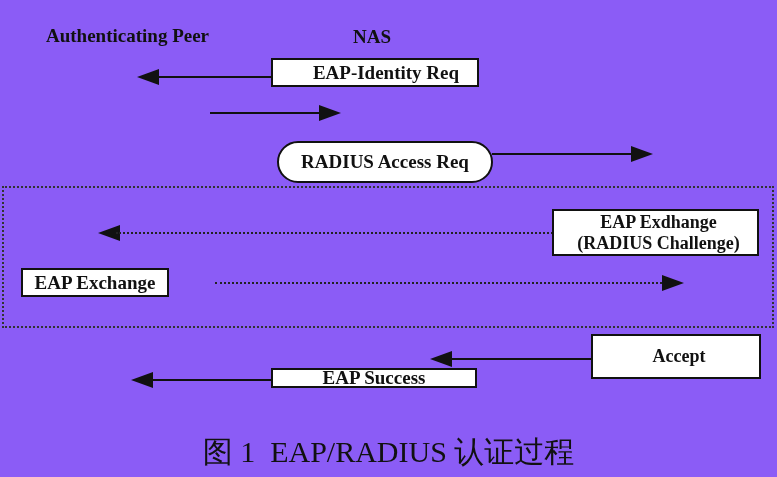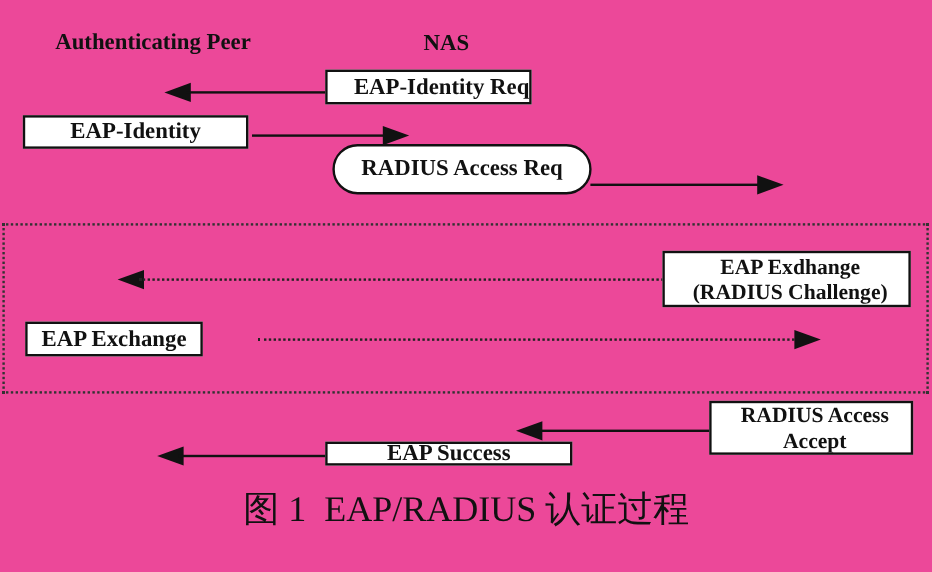--- a/index.html
+++ b/index.html
@@ -4,21 +4,21 @@
 <style>
   html, body {
     margin: 0;
     padding: 0;
     background: #ffffff;
   }
   .canvas {
     position: relative;
     width: 777px;
     height: 477px;
-    background: #ec4899;
+    background: #8b5cf6;
     font-family: "Liberation Serif", serif;
     color: #111111;
     overflow: hidden;
   }
   .col-header {
     position: absolute;
     font-weight: bold;
     font-size: 19px;
     white-space: nowrap;
     color: #111111;
@@ -41,23 +41,23 @@
     z-index: 3;
   }
   .msg-box.two-line {
     flex-direction: column;
     align-items: center;
     justify-content: center;
     font-size: 18px;
     line-height: 21px;
     padding-left: 6px;
   }
-  .box-eap-identity-req    { left: 271px; top: 58px;  width: 172px; height: 29px; padding-left: 22px; }
+  .box-eap-identity-req    { left: 271px; top: 58px;  width: 208px; height: 29px; padding-left: 22px; }
   .box-eap-identity        { left: 19px;  top: 96px;  width: 188px; height: 28px; }
-  .box-radius-access-req   { left: 277px; top: 120px; width: 216px; height: 42px; border-radius: 21px; }
+  .box-radius-access-req   { left: 277px; top: 141px; width: 216px; height: 42px; border-radius: 21px; }
   .box-eap-exchange-chal   { left: 552px; top: 209px; width: 207px; height: 47px; }
   .box-eap-exchange        { left: 21px;  top: 268px; width: 148px; height: 29px; }
   .box-radius-access-accept{ left: 591px; top: 334px; width: 170px; height: 45px; }
   .box-eap-success         { left: 271px; top: 368px; width: 206px; height: 20px; }
 
   .arrow {
     position: absolute;
     height: 16px;
     z-index: 2;
   }
@@ -99,54 +99,52 @@
     height: 142px;
     border: 2px dotted #333333;
     box-sizing: border-box;
     z-index: 1;
     background: transparent;
   }
 
   .caption {
     position: absolute;
     left: 0;
-    top: 404px;
+    top: 432px;
     width: 777px;
     text-align: center;
     font-size: 30px;
     font-family: "Liberation Serif", serif;
     color: #111111;
     white-space: pre;
   }
 </style>
 </head>
 <body>
 
 <div class="canvas">
 
   <div class="col-header hdr-peer">Authenticating Peer</div>
   <div class="col-header hdr-nas">NAS</div>
 
   <div class="exchange-region"></div>
 
   <div class="msg-box box-eap-identity-req">EAP-Identity Req</div>
 
-  <div class="msg-box box-eap-identity">EAP-Identity</div>
 
   <div class="msg-box box-radius-access-req">RADIUS Access Req</div>
 
   <div class="msg-box two-line box-eap-exchange-chal">
     <span>EAP Exdhange</span>
     <span>(RADIUS Challenge)</span>
   </div>
 
   <div class="msg-box box-eap-exchange">EAP Exchange</div>
 
   <div class="msg-box two-line box-radius-access-accept">
-    <span>RADIUS Access</span>
     <span>Accept</span>
   </div>
 
   <div class="msg-box box-eap-success">EAP Success</div>
 
   <div class="arrow left arr-1">
     <span class="head"></span>
     <span class="shaft"></span>
   </div>
 

